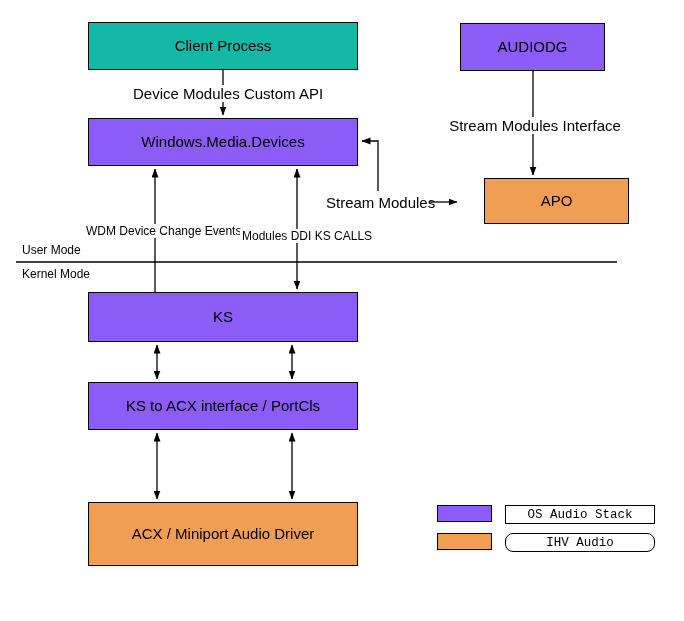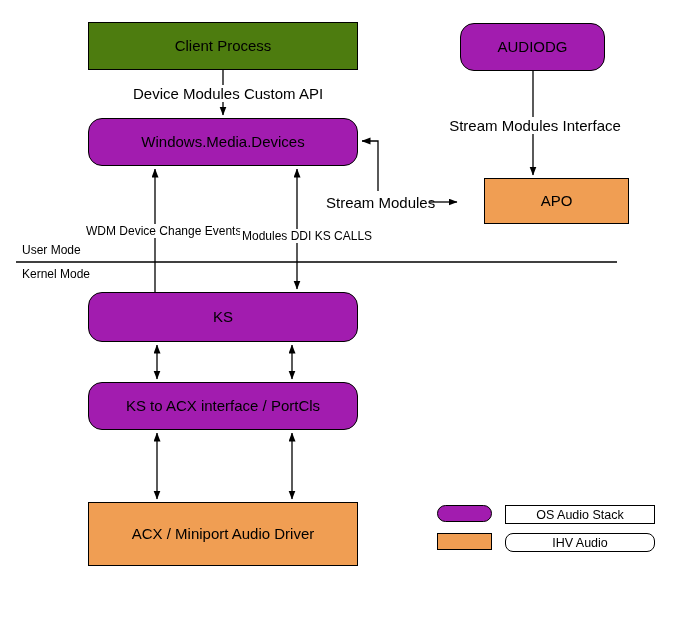--- a/index.html
+++ b/index.html
@@ -6,39 +6,39 @@
   #stage{
     position:relative;width:684px;height:621px;background:#ffffff;overflow:hidden;
     font-family:"Liberation Sans", sans-serif;color:#000000;
   }
   #wires{position:absolute;left:0;top:0;width:684px;height:621px;}
   .box{
     position:absolute;display:flex;align-items:center;justify-content:center;
     border:1.4px solid #000000;box-sizing:border-box;font-size:15px;
     text-align:center;line-height:1.1;
   }
-  .fill-white{background:#4d7c0f;}
-  .fill-blue{background:#a21caf;border-radius:14px;}
+  .fill-white{background:#14b8a6;}
+  .fill-blue{background:#8b5cf6;}
   .fill-orange{background:#F09E53;}
   .edge-label{
     position:absolute;background:#ffffff;font-size:15px;white-space:nowrap;
     padding:0 2px;
   }
   .small-label{
     position:absolute;background:#ffffff;font-size:12px;white-space:nowrap;
     padding:0 2px;
   }
   .legend-swatch{
     position:absolute;width:55px;height:17px;border:1.3px solid #000000;
     box-sizing:border-box;
   }
   .legend-box{
     position:absolute;width:150px;height:19px;border:1.3px solid #000000;
     box-sizing:border-box;background:#ffffff;display:flex;align-items:center;
-    justify-content:center;font-size:12.5px;
+    justify-content:center;font-size:12.5px;font-family:Liberation Mono, monospace;
   }
 </style>
 </head>
 <body>
 
 <div id="stage">
 
   <svg id="wires" viewBox="0 0 684 621" xmlns="http://www.w3.org/2000/svg">
     <defs>
       <marker id="arr" markerWidth="9" markerHeight="8" refX="8.5" refY="3.5" orient="auto" markerUnits="userSpaceOnUse">

